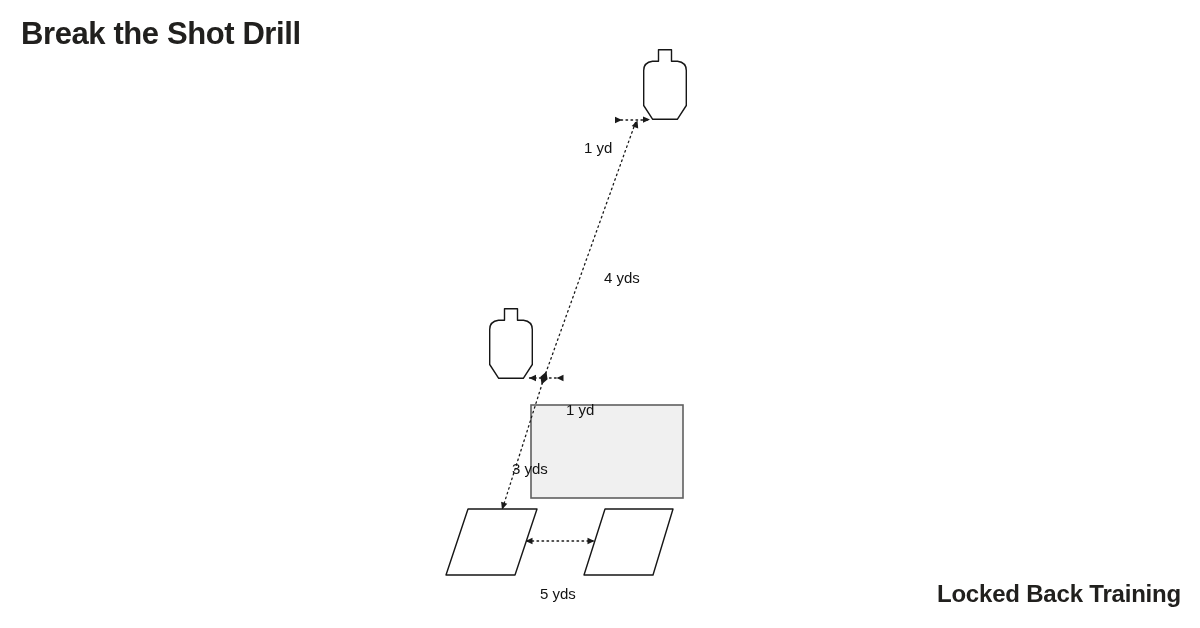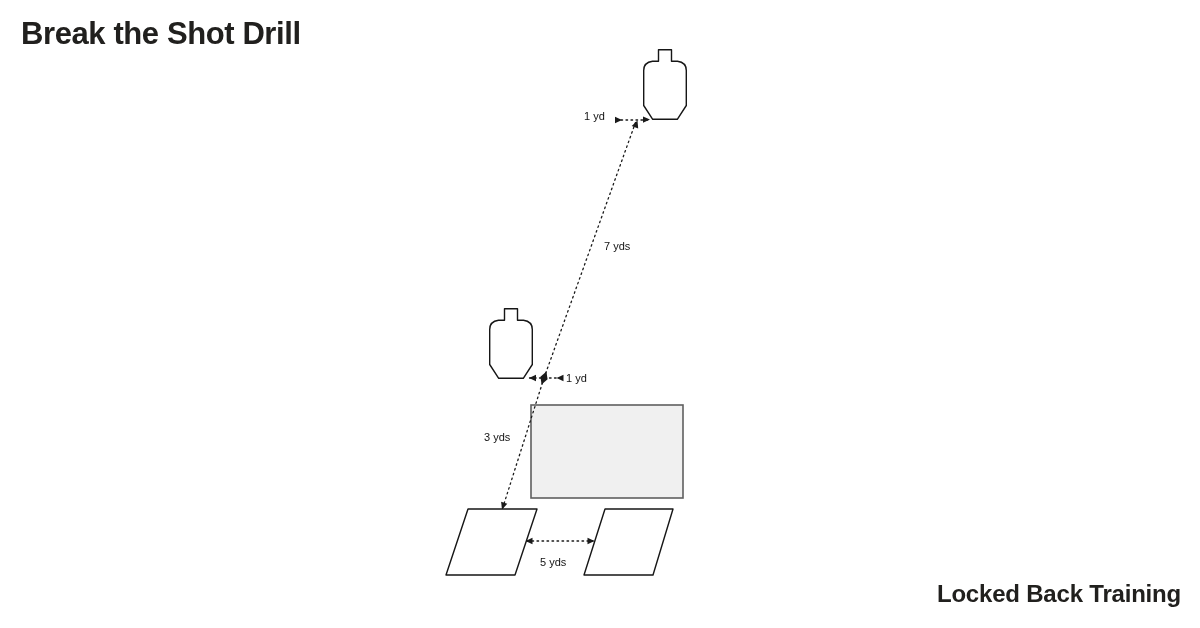--- a/index.html
+++ b/index.html
@@ -11,22 +11,23 @@
   .title {
     position:absolute; left:21px; top:16px;
     font-size:31px; font-weight:800; color:#21201e; letter-spacing:-0.4px;
   }
   .brand {
     position:absolute; right:19px; top:580px;
     font-size:24px; font-weight:800; color:#21201e; letter-spacing:-0.2px;text-align:center;
   }
   .diagram-svg { position:absolute; left:0; top:0; }
   .dim-label {
-    position:absolute; font-size:11px; color:#131313; white-space:nowrap;
+    position:absolute; font-size:15px; color:#131313; white-space:nowrap;
     line-height:16px;
+    margin-top:32px;
   }
 </style>
 </head>
 <body>
 
 <div class="canvas">
 
   <div class="title">Break the Shot Drill</div>
 
   <svg class="diagram-svg" width="1200" height="628" viewBox="0 0 1200 628">
@@ -62,23 +63,23 @@
     </g>
 
     <g fill="#ffffff" stroke="#161616" stroke-width="1.4" stroke-linejoin="round">
       <polygon points="468,509 537,509 515,575 446,575"></polygon>
       <polygon points="605,509 673,509 653,575 584,575"></polygon>
     </g>
   </svg>
 
   <div class="dim-label" style="left:584px; top:108px;">1 yd</div>
 
-  <div class="dim-label" style="left:604px; top:238px;">7 yds</div>
+  <div class="dim-label" style="left:604px; top:238px;">4 yds</div>
 
   <div class="dim-label" style="left:566px; top:370px;">1 yd</div>
 
-  <div class="dim-label" style="left:484px; top:429px;">3 yds</div>
+  <div class="dim-label" style="left:512px; top:429px;">3 yds</div>
 
   <div class="dim-label" style="left:540px; top:554px;">5 yds</div>
 
   <div class="brand">Locked Back Training</div>
 
 </div>
 
 </body></html>

